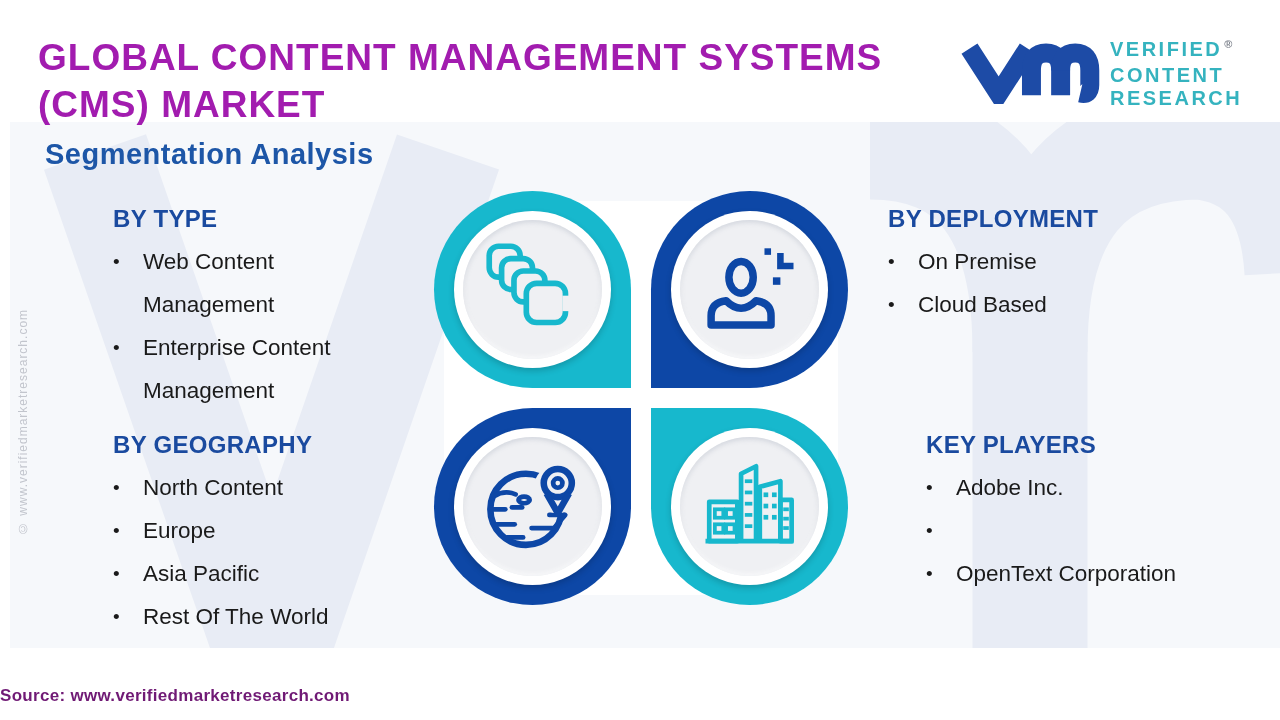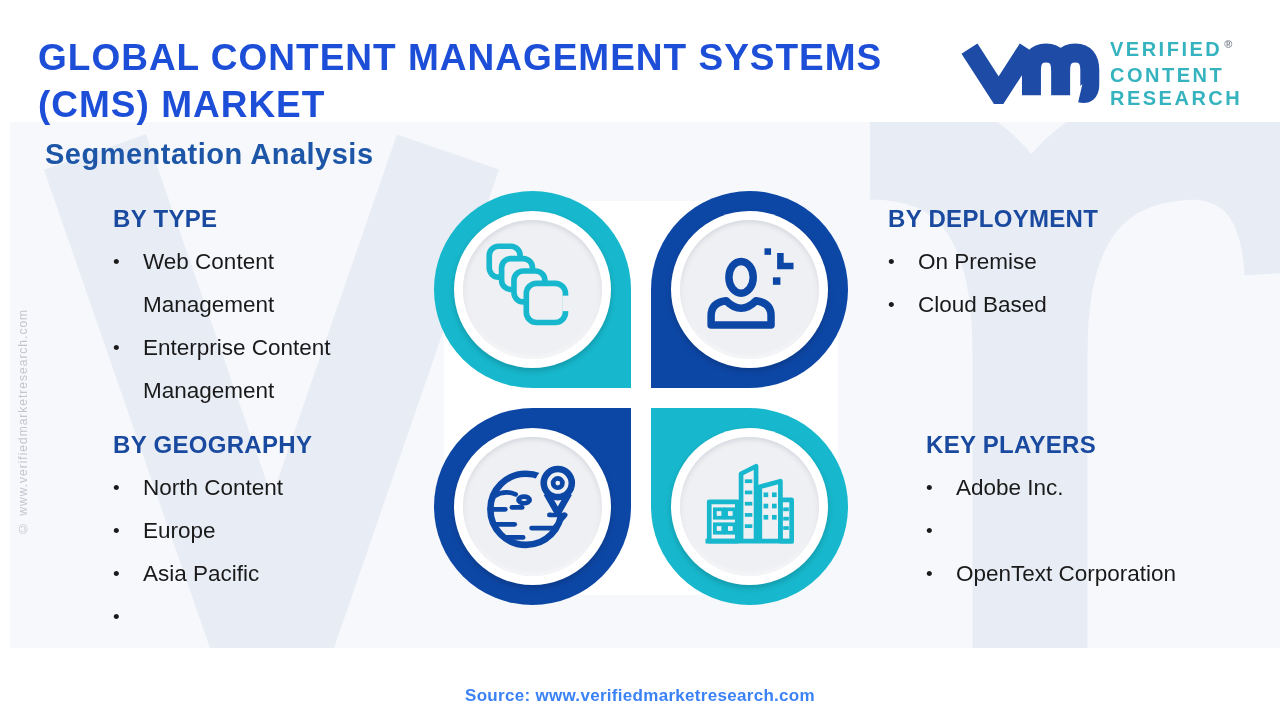--- a/index.html
+++ b/index.html
@@ -13,21 +13,21 @@
   .panel {
     position:absolute; left:10px; top:122px; width:1270px; height:526px;
     background:#f6f8fb; overflow:hidden;
   }
   .panel svg { position:absolute; left:0; top:0; }
 
   
   .title {
     position:absolute; left:38px; top:34px; width:900px;
     font-size:37px; line-height:47px; font-weight:700; letter-spacing:1px;
-    color:#1d4ed8;
+    color:#a21caf;
   }
   .subtitle {
     position:absolute; left:45px; top:138px;
     font-size:29px; font-weight:700; color:#1d56a7; letter-spacing:0.5px;
   }
 
   
   .logo { position:absolute; left:960px; top:30px; width:300px; height:90px; }
   .logo-mark { position:absolute; left:0; top:4px; }
   .logo-text {
@@ -80,22 +80,22 @@
     letter-spacing:0.3px;
   }
   .li { display:flex; line-height:43px; color:#1a1a1a; }
   .li .dot { width:30px; font-size:19px; color:#1a1a1a; }
   .li .txt { font-size:22.5px; }
   .sec-by-type .txt, .sec-by-geography .txt { width:250px; }
   .sec-by-deployment .txt, .sec-key-players .txt { width:330px; }
 
   
   .footer {
-    position:absolute; left:0; top:686px; width:1280px; text-align:center;
-    font-size:17px; font-weight:700; color:#3b82f6; letter-spacing:0.3px;
+    position:absolute; left:0; top:686px; width:1280px; 
+    font-size:17px; font-weight:700; color:#701a75; letter-spacing:0.3px;
   }
 </style>
 </head>
 <body>
 
 <div class="canvas">
 
   <div class="panel">
     <svg width="1270" height="526" viewBox="0 0 1270 526">
       <path d="M85,30 L262,540 L438,30" stroke="#e8ecf5" stroke-width="108" fill="none"></path>
@@ -244,20 +244,21 @@
     <div class="li">
       <span class="dot">•</span>
       <span class="txt">Europe</span>
     </div>
     <div class="li">
       <span class="dot">•</span>
       <span class="txt">Asia Pacific</span>
     </div>
     <div class="li">
       <span class="dot">•</span>
+      <span class="txt">Rest Of The World</span>
     </div>
   </div>
 
   <div class="section sec-key-players">
     <h2>KEY PLAYERS</h2>
     <div class="li">
       <span class="dot">•</span>
       <span class="txt">Adobe Inc.</span>
     </div>
     <div class="li">

